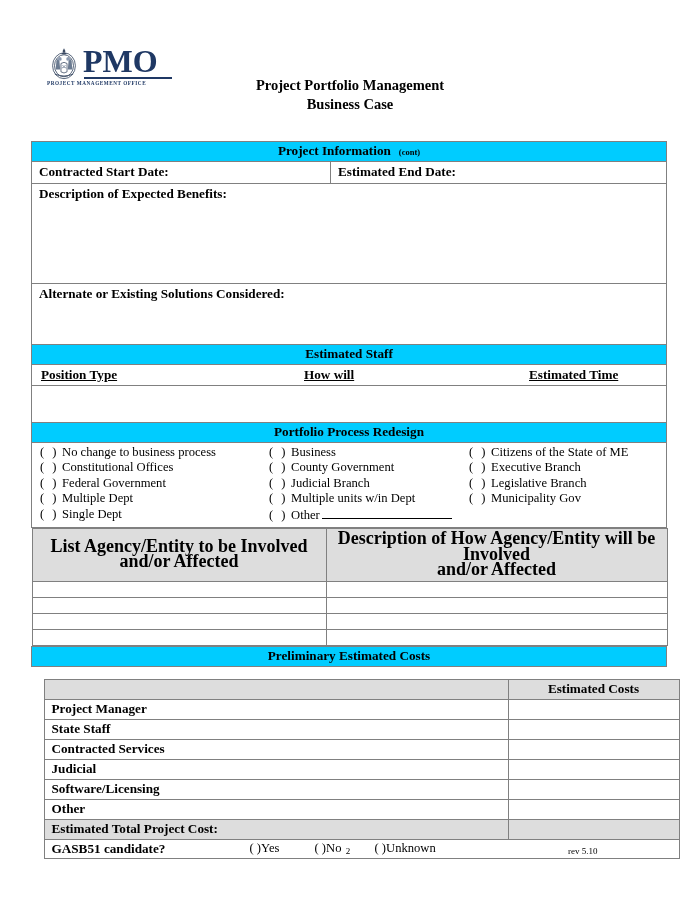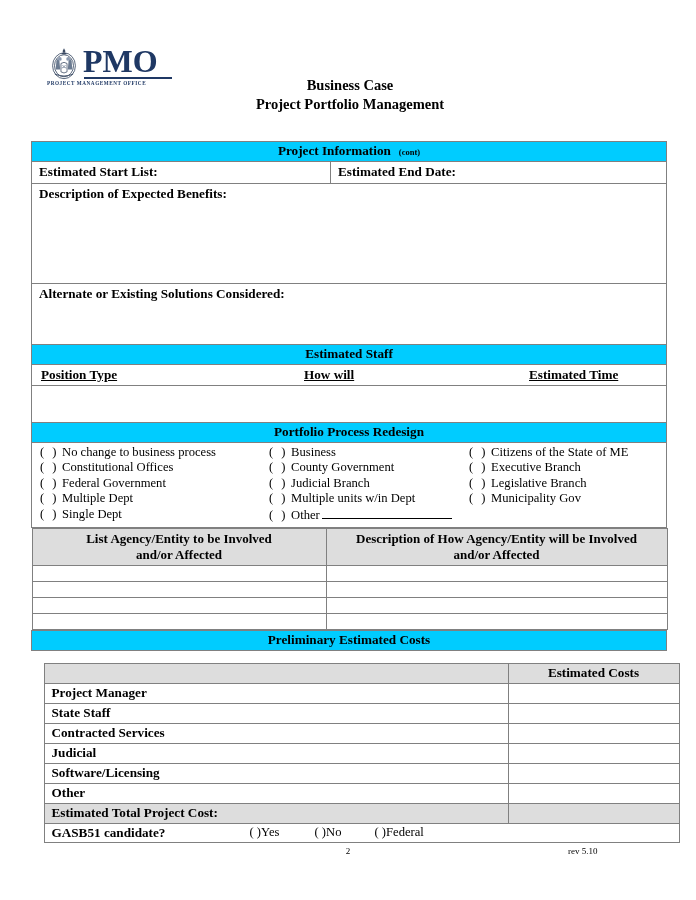--- a/index.html
+++ b/index.html
@@ -177,21 +177,21 @@
     height: 11px;
     margin-left: 2px;
   }
 
   
   .agency {
     width: 635px;
     border-collapse: collapse;
     table-layout: fixed;
     margin: 0;
-    font-size: 13px;
+    font-size: 18px;
   }
   .agency td {
     border: 1px solid #808080;
     padding: 0;
   }
   .agency .ahead {
     background: #dddddd;
     text-align: center;
     font-weight: bold;
     line-height: 15.5px;
@@ -307,38 +307,38 @@
         <path d="M44 58 q6 -5 12 0" stroke="#6b7b91" fill="none" stroke-width="2"></path>
         <path d="M46 50 l4 5 4 -5" stroke="#6b7b91" fill="none" stroke-width="1.8"></path>
         <path d="M26 74 q24 10 48 0" stroke="#3a4a63" fill="none" stroke-width="2.4"></path>
       </svg>
       <div class="logo-pmo">PMO</div>
       <div class="logo-rule"></div>
       <div class="logo-sub">PROJECT MANAGEMENT OFFICE</div>
     </div>
 
     <div class="doc-title">
+      <div>Project Portfolio Management</div>
       <div>Business Case</div>
-      <div>Project Portfolio Management</div>
     </div>
   </div>
 
   <table class="form">
     <colgroup>
       <col style="width:299px">
       <col style="width:336px">
     </colgroup>
 
     <tbody>
         <tr>
       <td class="band" colspan="2"><span>Project Information</span><span class="cont">(cont)</span></td>
     </tr>
 
     <tr>
-      <td class="lbl"><span>Estimated Start List:</span></td>
+      <td class="lbl"><span>Contracted Start Date:</span></td>
       <td class="lbl"><span>Estimated End Date:</span></td>
     </tr>
 
     <tr>
       <td class="lbl tallbox" colspan="2"><span>Description of Expected Benefits:</span></td>
     </tr>
 
     <tr>
       <td class="lbl midbox" colspan="2"><span>Alternate or Existing Solutions Considered:</span></td>
     </tr>
@@ -468,21 +468,21 @@
           </tr>
           <tr>
             <td class="total-lbl">Estimated Total Project Cost:</td>
             <td class="total-val"></td>
           </tr>
           <tr>
             <td class="gasb" colspan="2">
               <span class="g-lbl">GASB51 candidate?</span>
               <span class="g-opt g1"><span class="box">(    )</span><span>Yes</span></span>
               <span class="g-opt g2"><span class="box">(    )</span><span>No</span></span>
-              <span class="g-opt g3"><span class="box">(    )</span><span>Federal</span></span>
+              <span class="g-opt g3"><span class="box">(    )</span><span>Unknown</span></span>
             </td>
           </tr>
         </tbody>
             </table>
       </td>
     </tr>
 
   </tbody>
     </table>
 

